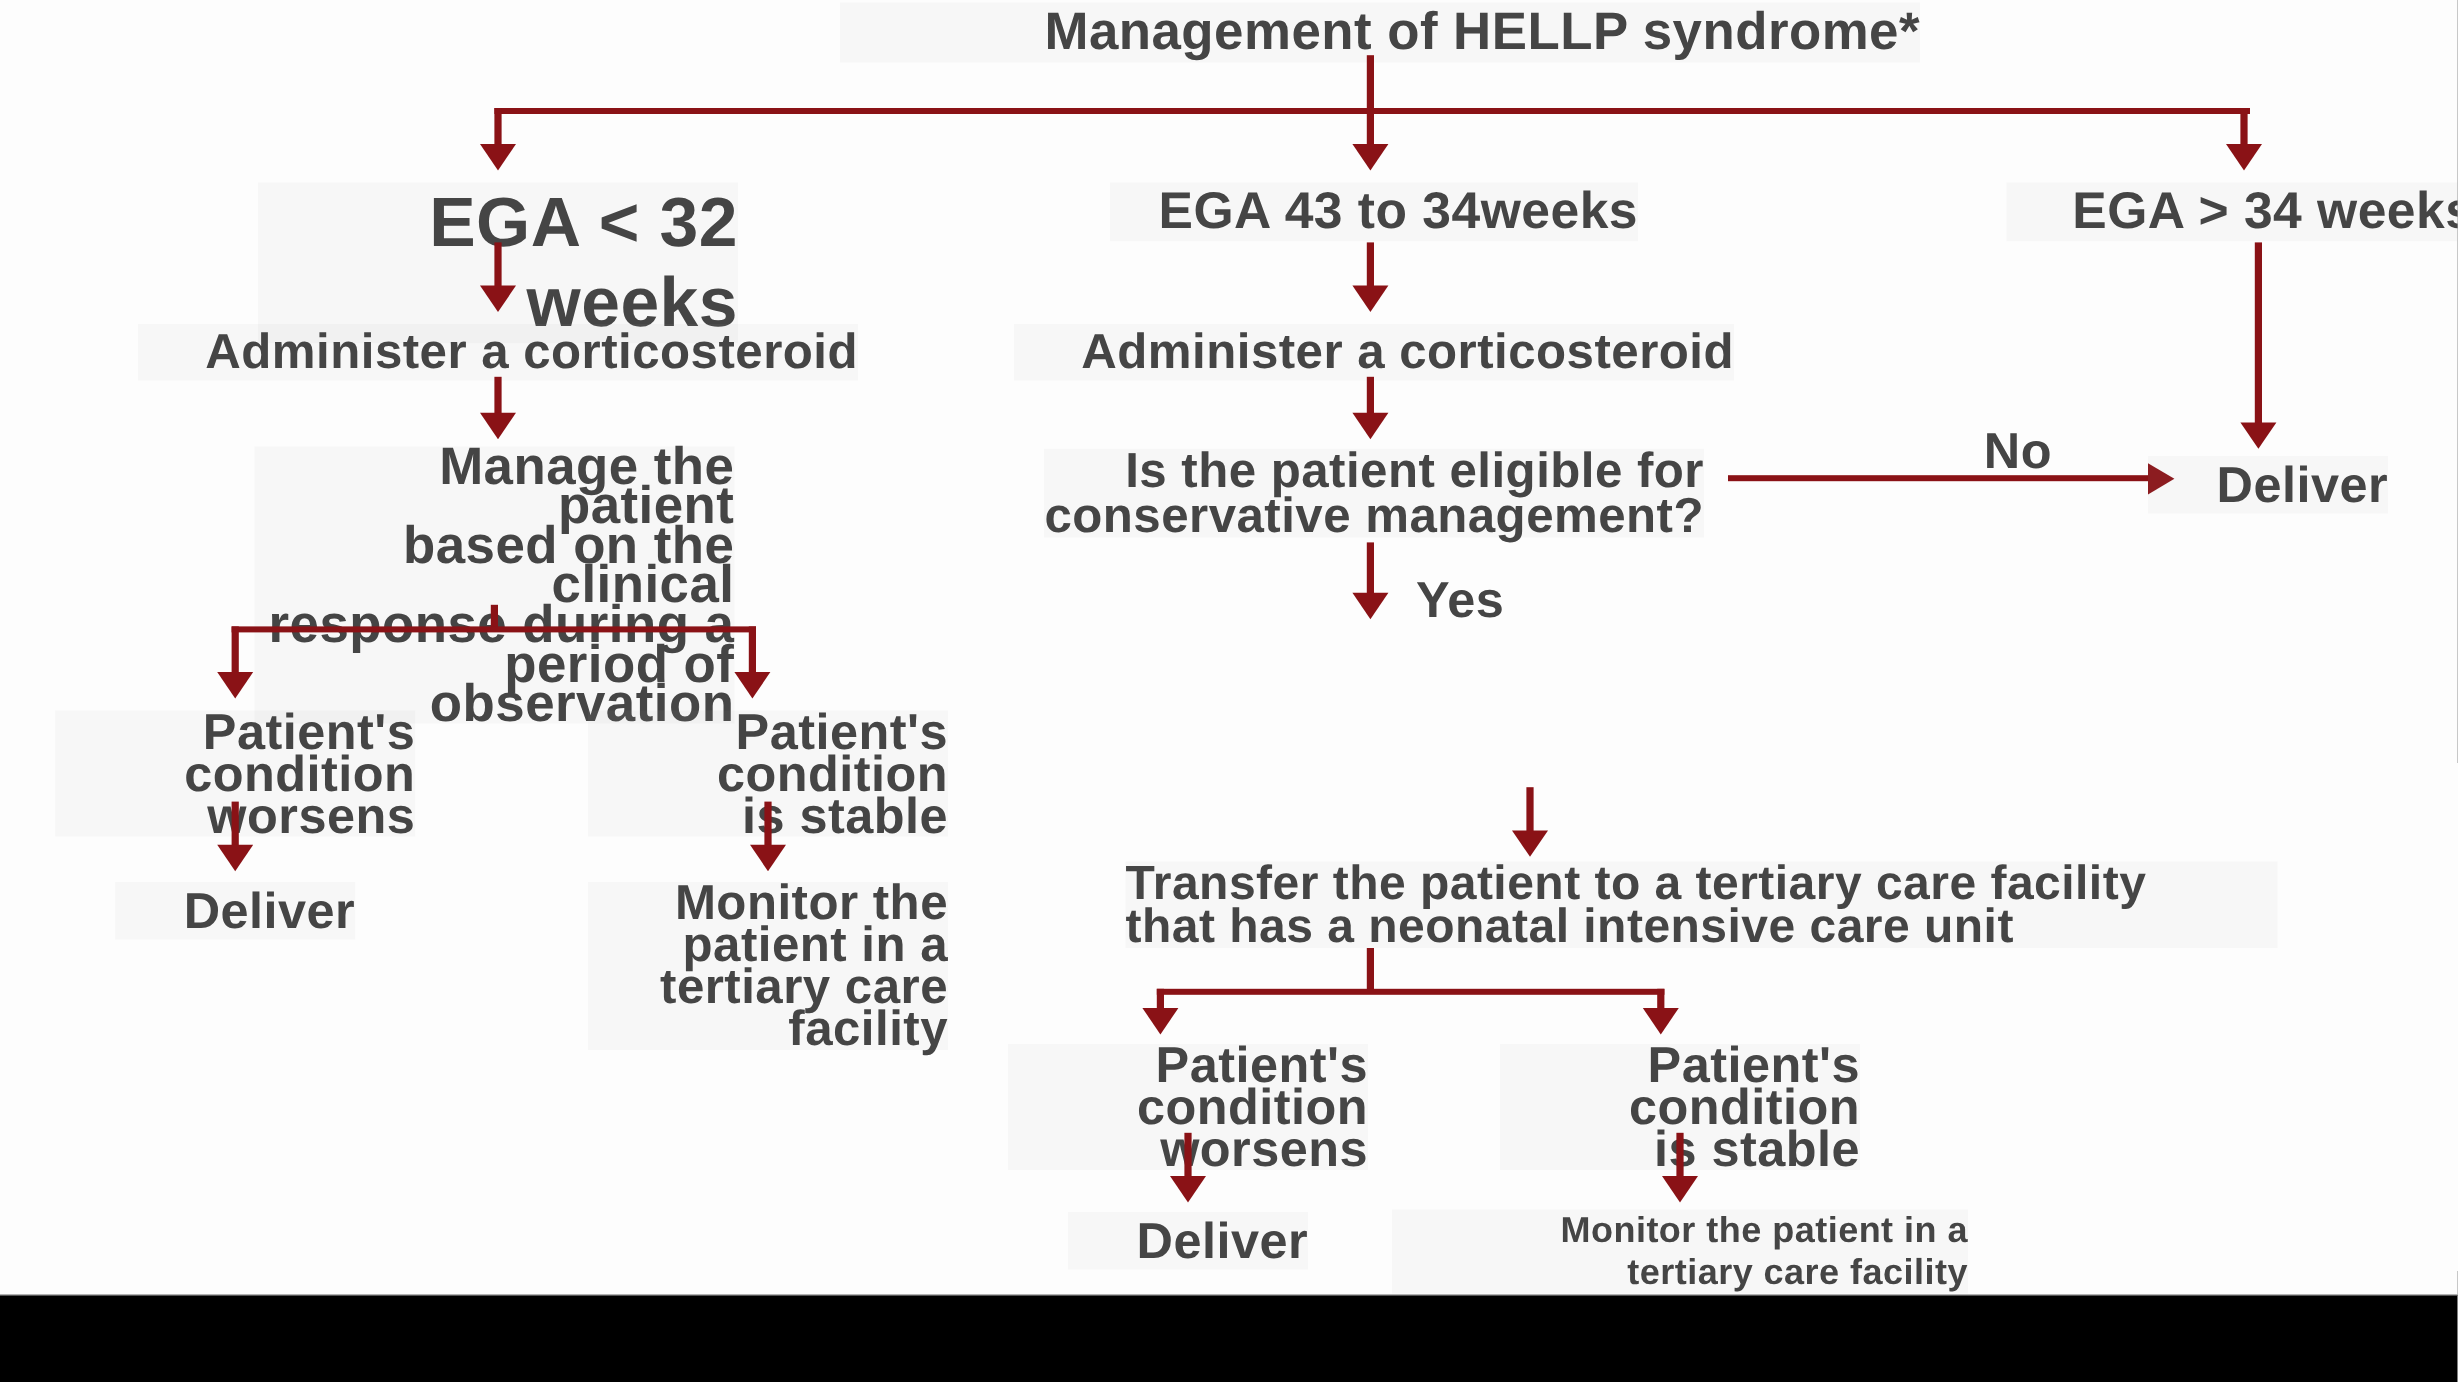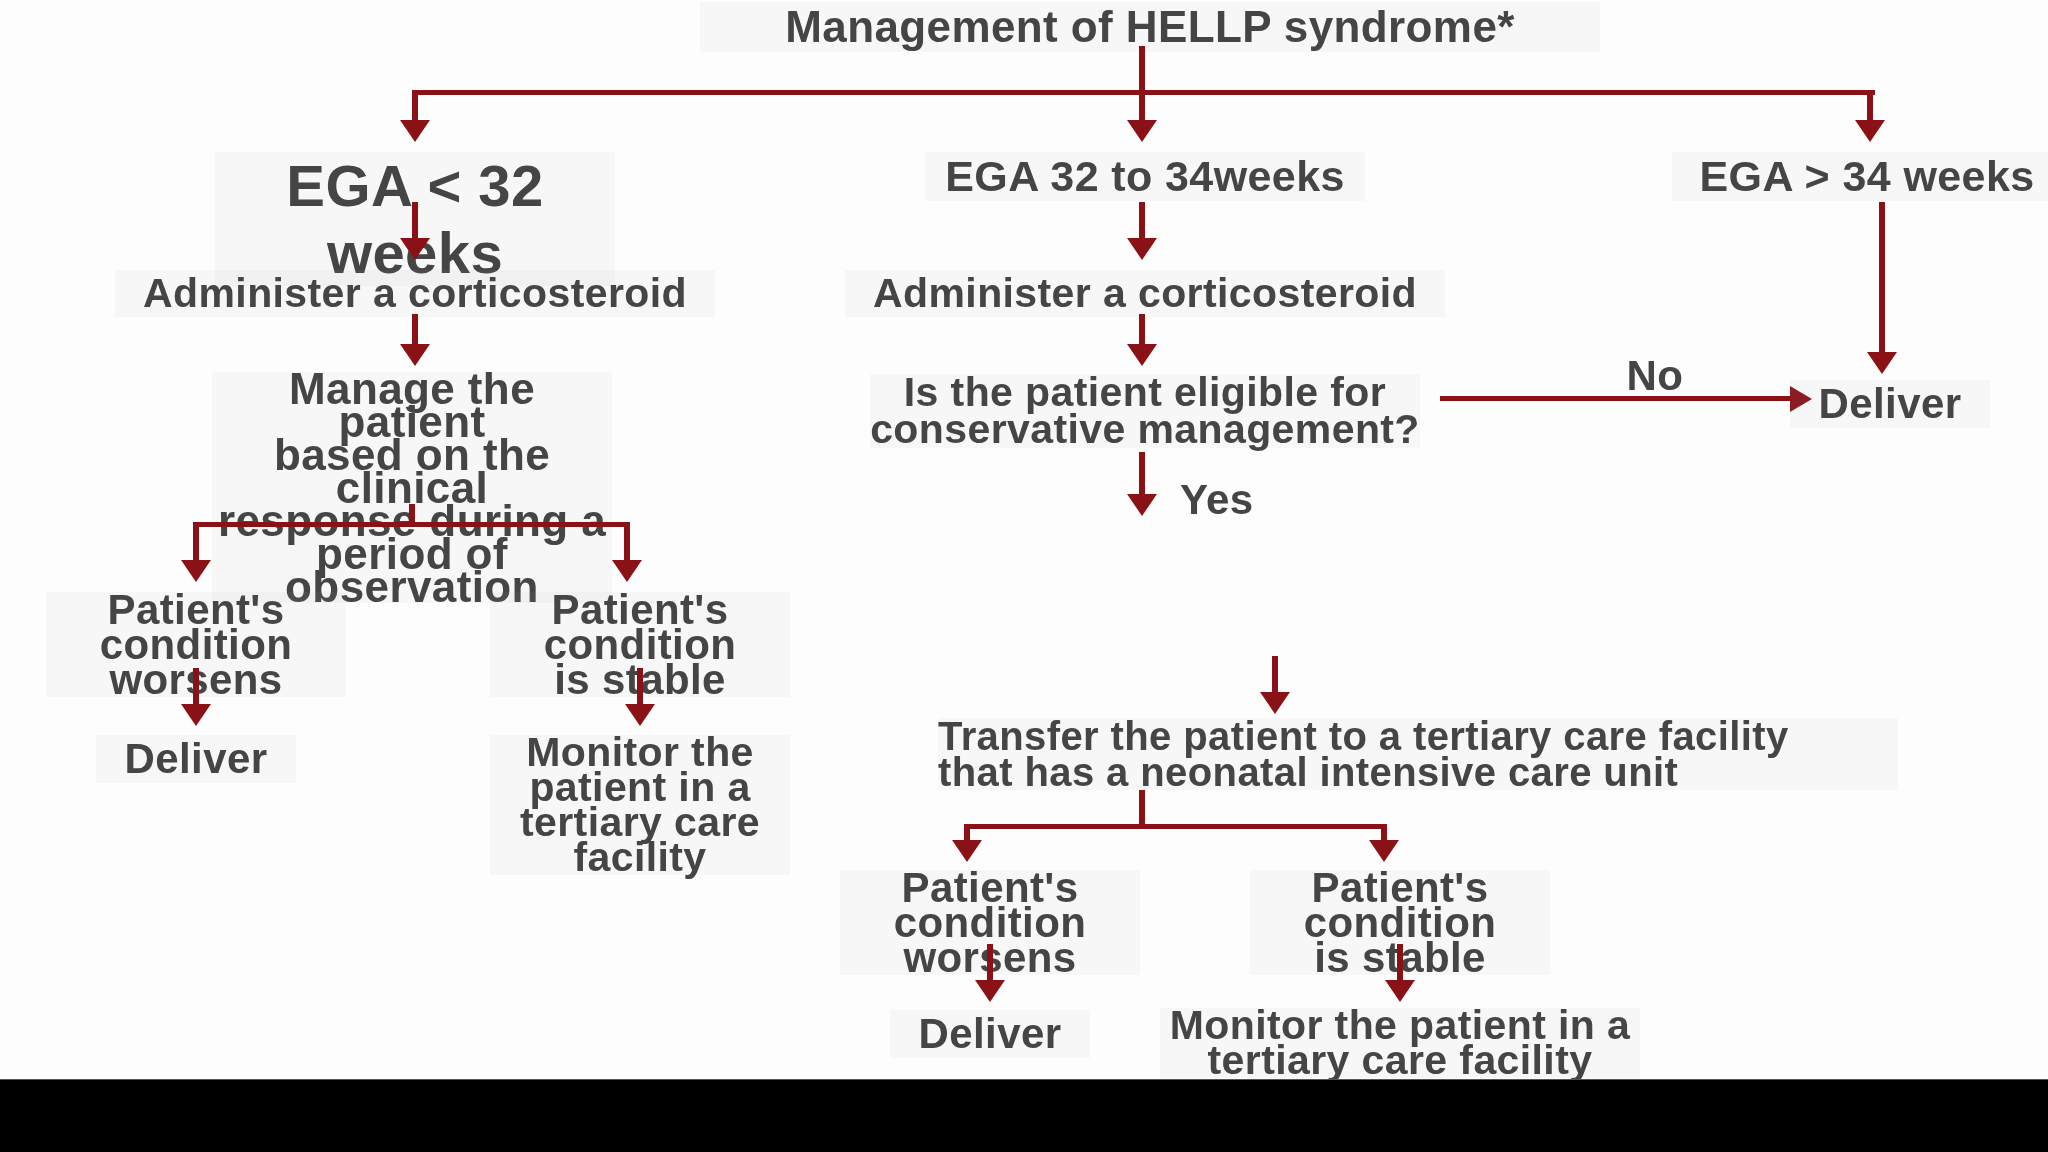--- a/index.html
+++ b/index.html
@@ -3,21 +3,21 @@
 <meta charset="utf-8">
 <style>
   html,body{margin:0;padding:0;}
   body{background:#222;font-family:"Liberation Sans","DejaVu Sans",sans-serif;}
   #canvas{
     position:relative;width:2048px;height:1152px;overflow:hidden;
     background:var(--bg,#fdfdfd);
   }
   .t{
     position:absolute;font-weight:bold;color:var(--text,#454545);
-    text-align:center;white-space:pre-line;letter-spacing:.4px;
+    text-align:right;white-space:pre-line;letter-spacing:.4px;
     background:rgba(165,165,165,0.07);box-sizing:border-box;
   }
   .vl{position:absolute;width:6px;background:var(--arrow,#8a1216);}
   .hl{position:absolute;height:5px;background:var(--arrow,#8a1216);}
   .ad{position:absolute;width:0;height:0;
       border-left:15px solid transparent;border-right:15px solid transparent;
       border-top:22px solid var(--arrow,#8a1216);}
   .ar{position:absolute;width:0;height:0;
       border-top:13px solid transparent;border-bottom:13px solid transparent;
       border-left:22px solid var(--arrow,#8a1216);}
@@ -36,21 +36,21 @@
   <div class="vl" style="left:1139px;top:46px;height:46px;"></div>
   <div class="hl" style="left:412px;top:90px;width:1463px;"></div>
   <div class="vl" style="left:412px;top:90px;height:34px;"></div>
   <div class="ad" style="left:400px;top:120px;"></div>
   <div class="vl" style="left:1139px;top:90px;height:34px;"></div>
   <div class="ad" style="left:1127px;top:120px;"></div>
   <div class="vl" style="left:1867px;top:90px;height:34px;"></div>
   <div class="ad" style="left:1855px;top:120px;"></div>
 
   <div class="t" style="left:215px;top:152px;width:400px;font-size:58px;">EGA &lt; 32 weeks</div>
-  <div class="t" style="left:925px;top:152px;width:440px;font-size:43px;">EGA 32 to 34weeks</div>
+  <div class="t" style="left:925px;top:152px;width:440px;font-size:43px;">EGA 43 to 34weeks</div>
   <div class="t" style="left:1672px;top:152px;width:390px;font-size:43px;">EGA &gt; 34 weeks</div>
 
   <div class="vl" style="left:412px;top:202px;height:38px;"></div>
   <div class="ad" style="left:400px;top:238px;"></div>
   <div class="vl" style="left:1139px;top:202px;height:38px;"></div>
   <div class="ad" style="left:1127px;top:238px;"></div>
   <div class="vl" style="left:1879px;top:202px;height:152px;"></div>
   <div class="ad" style="left:1867px;top:352px;"></div>
 
   <div class="t" style="left:115px;top:270px;width:600px;font-size:41px;">Administer a corticosteroid</div>
@@ -118,20 +118,20 @@
 worsens</div>
   <div class="t" style="left:1250px;top:870px;width:300px;font-size:42px;line-height:35px;">Patient's condition
 is stable</div>
 
   <div class="vl" style="left:987px;top:944px;height:38px;"></div>
   <div class="ad" style="left:975px;top:980px;"></div>
   <div class="vl" style="left:1397px;top:944px;height:38px;"></div>
   <div class="ad" style="left:1385px;top:980px;"></div>
 
   <div class="t" style="left:890px;top:1010px;width:200px;font-size:42px;">Deliver</div>
-  <div class="t" style="left:1160px;top:1008px;width:480px;font-size:41px;line-height:35px;">Monitor the patient in a
+  <div class="t" style="left:1160px;top:1008px;width:480px;font-size:30px;line-height:35px;">Monitor the patient in a
 tertiary care facility</div>
 
   <div id="footer-bar">
     
   </div>
 
 </div>
 
 </body></html>

